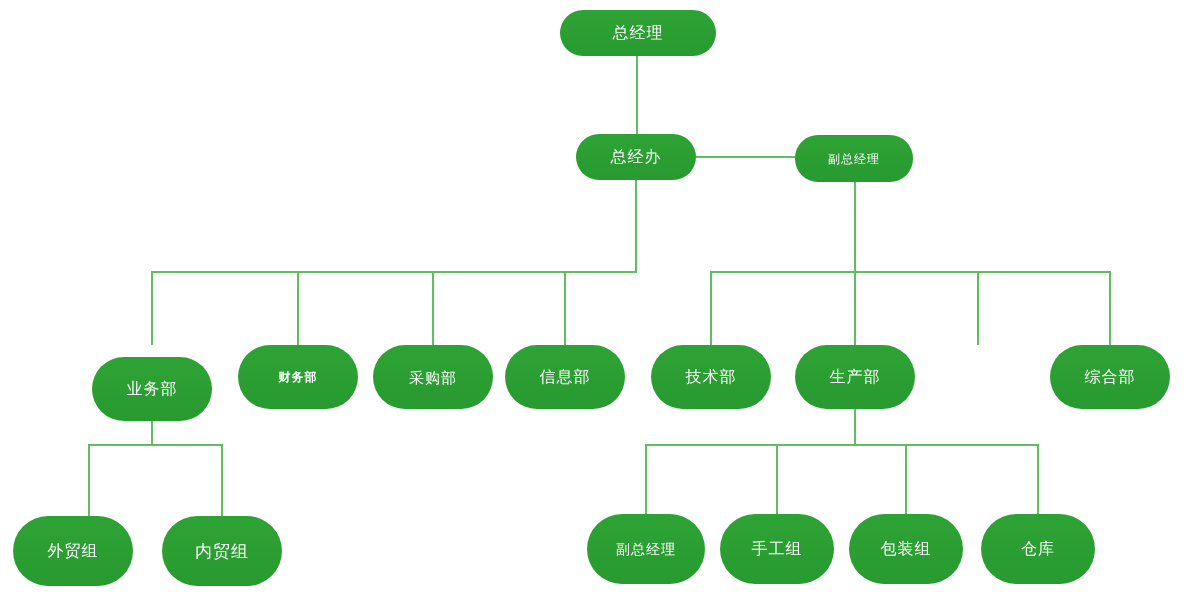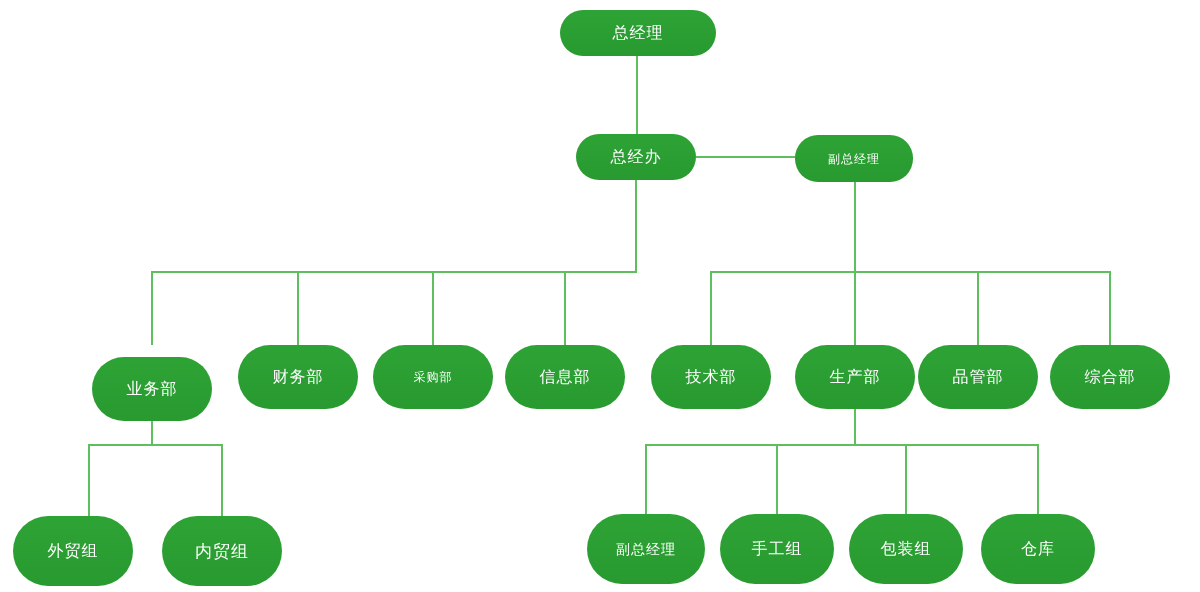--- a/index.html
+++ b/index.html
@@ -79,36 +79,33 @@
       <div class="node" style="left: 576px; top: 134px; width: 120px; height: 46px; border-radius: 23px;">
         <span class="node-label" style="font-size: 16px;">总经办</span>
       </div>
       <div class="node" style="left: 795px; top: 135px; width: 118px; height: 47px; border-radius: 23px;">
         <span class="node-label" style="font-size: 12px;">副总经理</span>
       </div>
       <div class="node" style="left: 92px; top: 357px; width: 120px; height: 64px; border-radius: 32px;">
         <span class="node-label" style="font-size: 16px;">业务部</span>
       </div>
       <div class="node" style="left: 238px; top: 345px; width: 120px; height: 64px; border-radius: 32px;">
-        <span class="node-label" style="font-size: 16px;">财务部</span>
+        <span class="node-label" style="font-size: 12px; font-weight: bold;">财务部</span>
       </div>
       <div class="node" style="left: 373px; top: 345px; width: 120px; height: 64px; border-radius: 32px;">
-        <span class="node-label" style="font-size: 12px;">采购部</span>
+        <span class="node-label" style="font-size: 15px;">采购部</span>
       </div>
       <div class="node" style="left: 651px; top: 345px; width: 120px; height: 64px; border-radius: 32px;">
         <span class="node-label" style="font-size: 16px;">技术部</span>
       </div>
       <div class="node" style="left: 505px; top: 345px; width: 120px; height: 64px; border-radius: 32px;">
         <span class="node-label" style="font-size: 16px;">信息部</span>
       </div>
       <div class="node" style="left: 795px; top: 345px; width: 120px; height: 64px; border-radius: 32px;">
         <span class="node-label" style="font-size: 16px;">生产部</span>
-      </div>
-      <div class="node" style="left: 918px; top: 345px; width: 120px; height: 64px; border-radius: 32px;">
-        <span class="node-label" style="font-size: 16px;">品管部</span>
       </div>
       <div class="node" style="left: 1050px; top: 345px; width: 120px; height: 64px; border-radius: 32px;">
         <span class="node-label" style="font-size: 16px;">综合部</span>
       </div>
       <div class="node" style="left: 13px; top: 516px; width: 120px; height: 70px; border-radius: 35px;">
         <span class="node-label" style="font-size: 16px;">外贸组</span>
       </div>
       <div class="node" style="left: 162px; top: 516px; width: 120px; height: 70px; border-radius: 35px;">
         <span class="node-label" style="font-size: 17px;">内贸组</span>
       </div>

